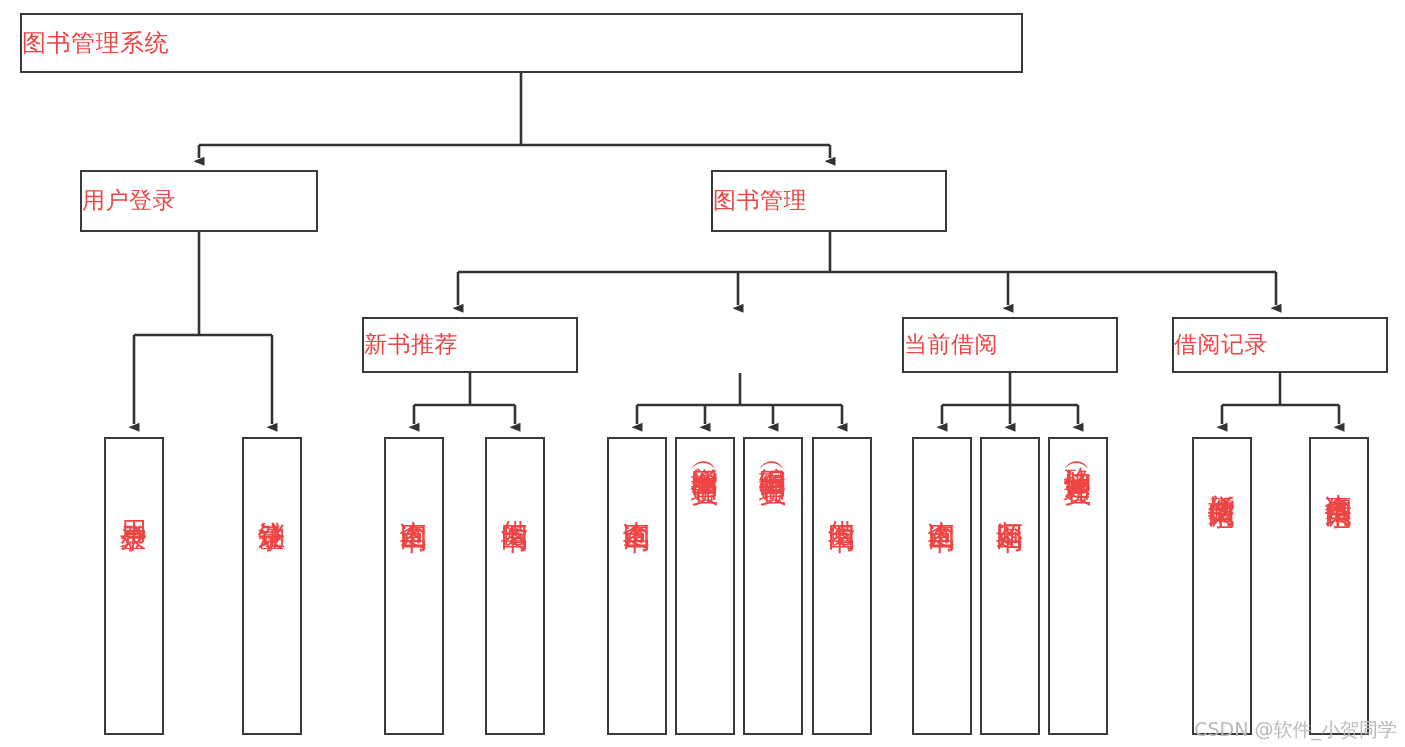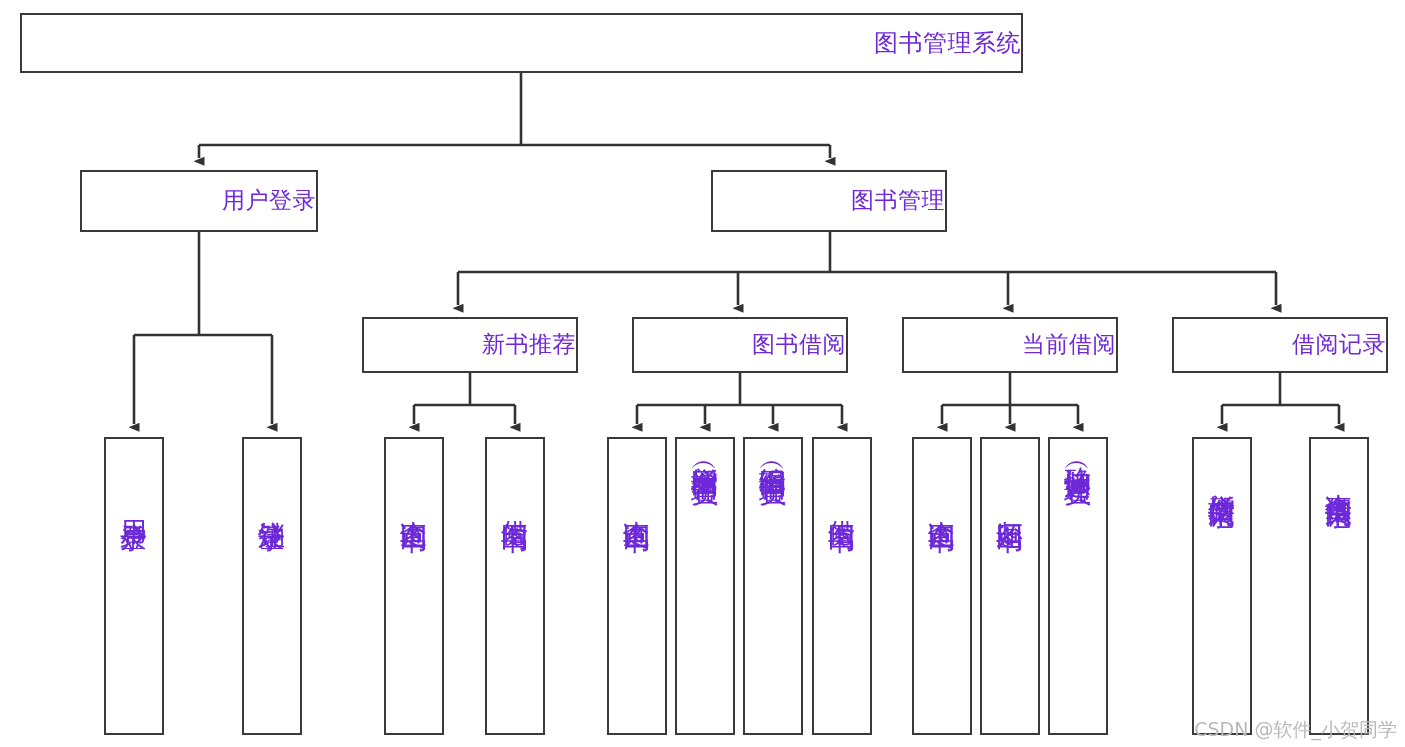--- a/index.html
+++ b/index.html
@@ -26,22 +26,22 @@
     height: 747px;
     pointer-events: none;
   }
   .node {
     position: absolute;
     box-sizing: border-box;
     border: 2.5px solid #3a3a3a;
     background: #ffffff;
     display: flex;
     align-items: center;
-    justify-content: flex-end;
-    color: #6d28d9;
+    justify-content: flex-start;
+    color: #ef4444;
     z-index: 2;
   }
   .node-label {
     display: block;
     text-align: center;
     letter-spacing: 0.5px;
   }
   
   .node.horiz .node-label {
     font-size: 23px;
@@ -144,23 +144,20 @@
   </div>
 
   <div class="node horiz" style="left:711px; top:170px; width:236px; height:62px;">
     <span class="node-label">图书管理</span>
   </div>
 
   <div class="node horiz" style="left:362px; top:317px; width:216px; height:56px;">
     <span class="node-label">新书推荐</span>
   </div>
 
-  <div class="node horiz" style="left:632px; top:317px; width:216px; height:56px;">
-    <span class="node-label">图书借阅</span>
-  </div>
 
   <div class="node horiz" style="left:902px; top:317px; width:216px; height:56px;">
     <span class="node-label">当前借阅</span>
   </div>
 
   <div class="node horiz" style="left:1172px; top:317px; width:216px; height:56px;">
     <span class="node-label">借阅记录</span>
   </div>
 
   <div class="node vert" style="left:104px; top:437px; width:60px; height:298px; padding-top:60px;">

